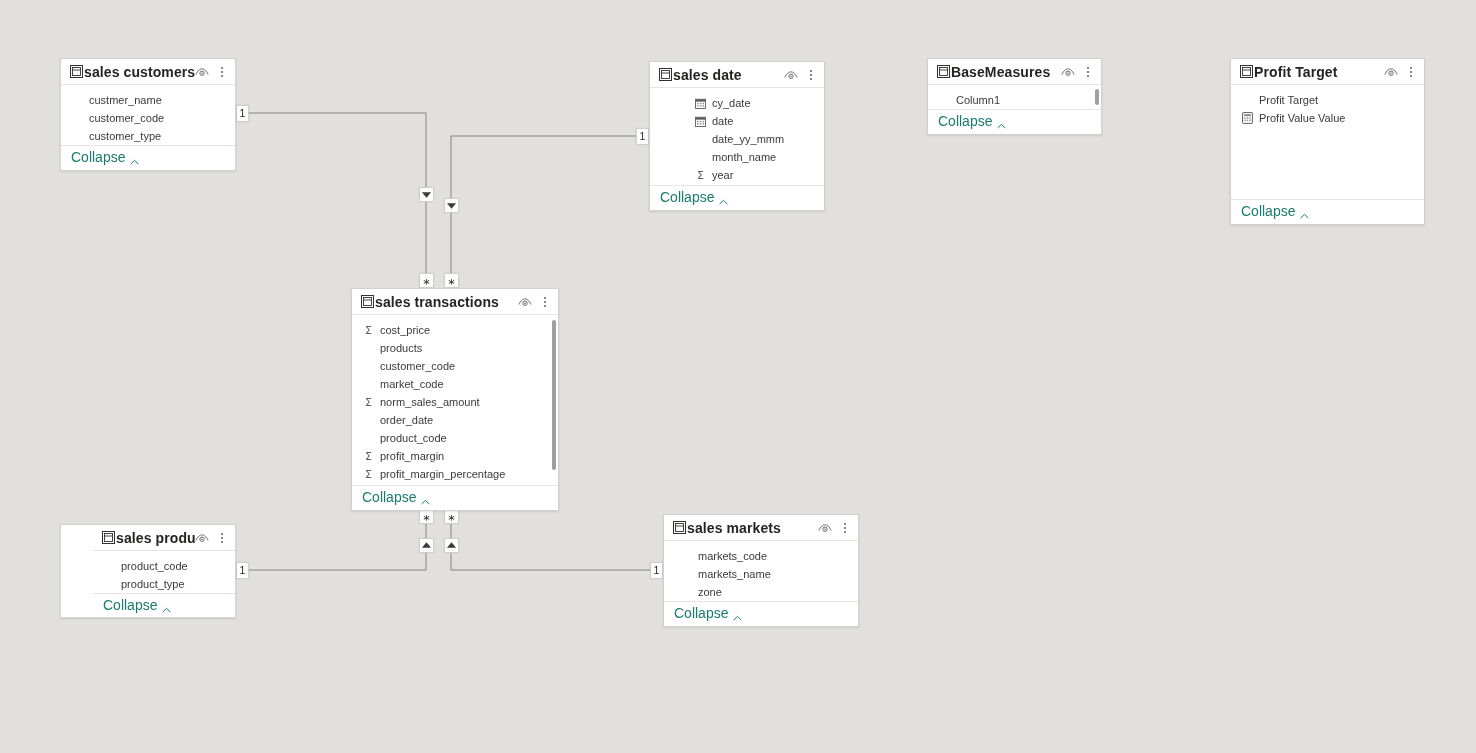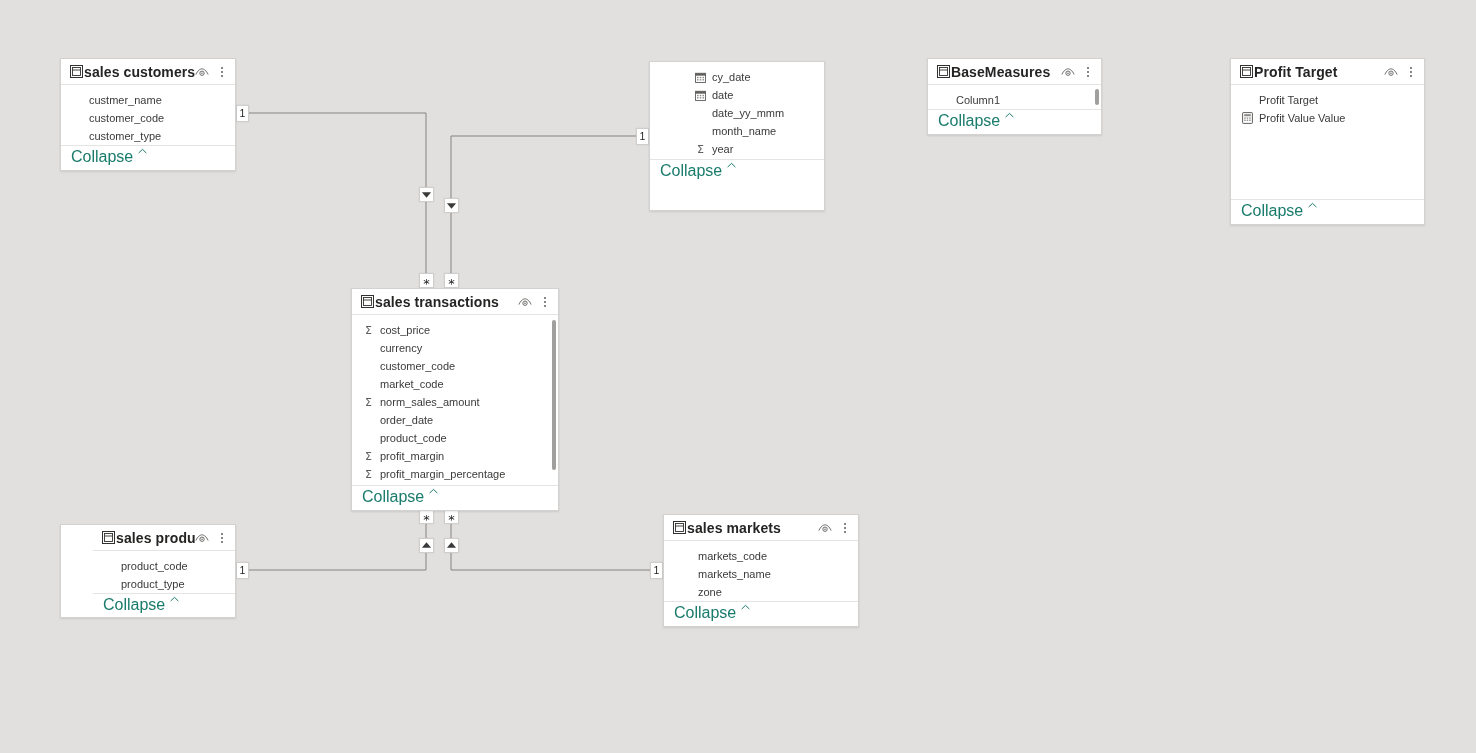--- a/index.html
+++ b/index.html
@@ -99,24 +99,24 @@
 
   .card-footer {
     border-top: 1px solid #e6e4e2;
     height: 22px;
     display: flex;
     align-items: center;
     padding-left: 10px;
     box-sizing: border-box;
   }
   .collapse-link {
-    font-size: 16px;
+    font-size: 14px;
     color: #197b6b;
     display: flex;
-    align-items: flex-start;
+    align-items: flex-end;
     gap: 5px;
     cursor: pointer;
   }
   .chev-up { width: 9px; height: 6px; display: block; }
 
   .vscroll {
     position: absolute;
     right: 2px;
     width: 4px;
     background: #a19f9d;
@@ -212,20 +212,44 @@
             <span>Collapse</span>
             <span>
               <svg class="chev-up" viewBox="0 0 10 6" xmlns="http://www.w3.org/2000/svg">
                 <path d="M1 5 L5 1.2 L9 5" fill="none" stroke="#197b6b" stroke-width="1.1" stroke-linecap="round" stroke-linejoin="round"></path>
               </svg>
             </span>
           </span>
         </div>
       </div>
       <div class="card" style="left: 649px; top: 61px; width: 176px; height: 150px;">
+        <div class="card-header">
+          <span>
+            <svg class="tbl-icon" viewBox="0 0 13 13" xmlns="http://www.w3.org/2000/svg">
+              <rect x="0.5" y="0.5" width="12" height="12" fill="#fff" stroke="#323130"></rect>
+              <rect x="2.5" y="2.5" width="8" height="8" fill="#fff" stroke="#323130" stroke-width="0.9"></rect>
+              <line x1="2.5" y1="5" x2="10.5" y2="5" stroke="#323130" stroke-width="0.9"></line>
+            </svg>
+          </span>
+          <span class="card-title">sales date</span>
+          <span class="hdr-icons">
+            <span>
+              <svg class="eye-icon" viewBox="0 0 16 14" xmlns="http://www.w3.org/2000/svg">
+                <path d="M1.2 9.5 C3 5.2 6 3.4 8 3.4 C10 3.4 13 5.2 14.8 9.5" fill="none" stroke="#605e5c" stroke-width="1.05" stroke-linecap="round"></path>
+                <circle cx="8" cy="8.4" r="2.5" fill="none" stroke="#605e5c" stroke-width="1.05"></circle>
+                <circle cx="8" cy="8.4" r="0.9" fill="#605e5c"></circle>
+              </svg>
+            </span>
+            <span class="kebab">
+              <i></i>
+              <i></i>
+              <i></i>
+            </span>
+          </span>
+        </div>
         <div class="field-list" style="height: 97px; padding-left: 34px;">
           <div class="field">
             <span class="fi">
               <svg class="cal-icon" viewBox="0 0 12 12" xmlns="http://www.w3.org/2000/svg">
                 <rect x="0.6" y="1.4" width="10.8" height="10" fill="#fff" stroke="#605e5c" stroke-width="1"></rect>
                 <rect x="0.6" y="1.4" width="10.8" height="2.6" fill="#605e5c"></rect>
                 <g fill="#8a8886">
                   <rect x="2.2" y="5.3" width="1.6" height="1.5"></rect>
                   <rect x="5.2" y="5.3" width="1.6" height="1.5"></rect>
                   <rect x="8.2" y="5.3" width="1.6" height="1.5"></rect>
@@ -409,21 +433,21 @@
         </div>
         <div class="field-list" style="height: 170px;">
           <div class="field">
             <span class="fi">
               <span class="sigma">Σ</span>
             </span>
             <span class="fname">cost_price</span>
           </div>
           <div class="field">
             <span class="fi blank"></span>
-            <span class="fname">currency</span>
+            <span class="fname">products</span>
           </div>
           <div class="field">
             <span class="fi blank"></span>
             <span class="fname">customer_code</span>
           </div>
           <div class="field">
             <span class="fi blank"></span>
             <span class="fname">market_code</span>
           </div>
           <div class="field">

